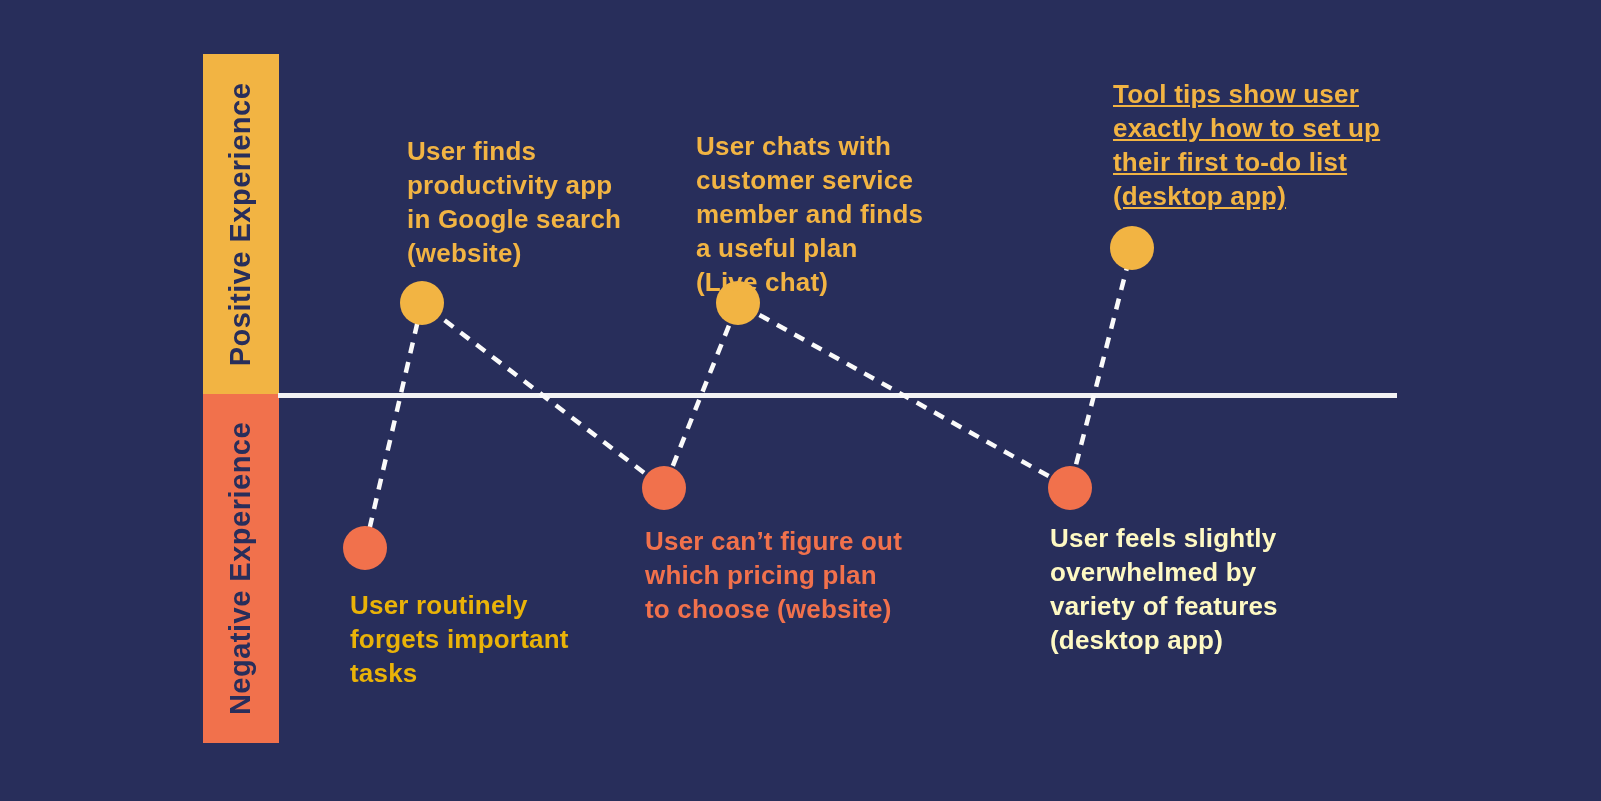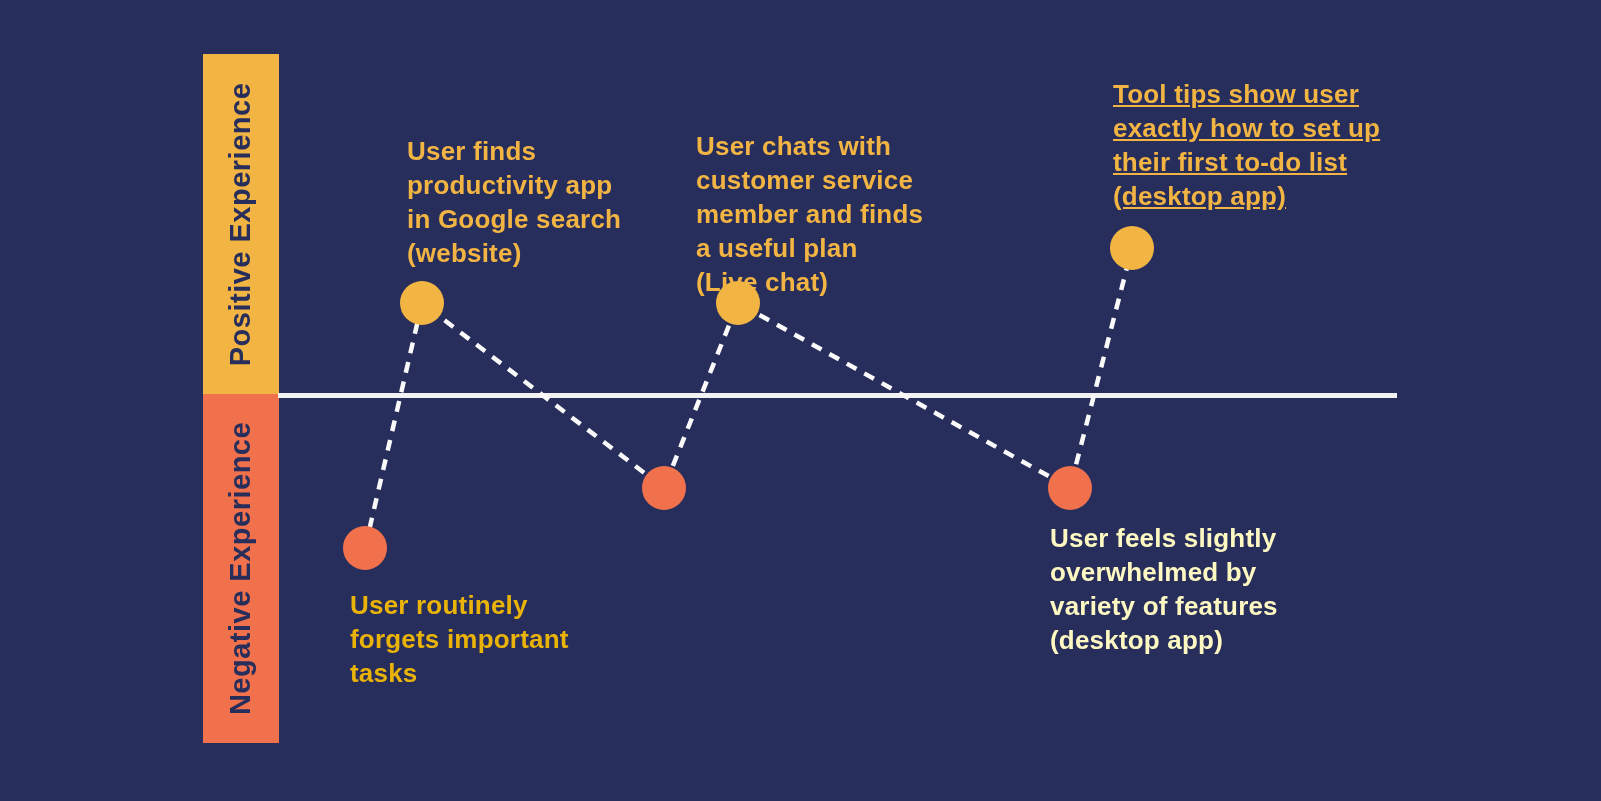--- a/index.html
+++ b/index.html
@@ -78,20 +78,23 @@
       <circle cx="1132" cy="248" r="22" fill="#f2b443"></circle>
     </svg>
 
   <div class="event-label" style="left: 350px; top: 588px; color: #eab308;">User routinely
 forgets important
 tasks</div>
   <div class="event-label" style="left: 407px; top: 134px; color: rgb(242, 180, 67);">User finds
 productivity app
 in Google search
 (website)</div>
+  <div class="event-label" style="left: 645px; top: 524px; color: rgb(241, 113, 76);">User can’t figure out
+which pricing plan
+to choose (website)</div>
   <div class="event-label" style="left: 696px; top: 94px; color: rgb(242, 180, 67); margin-top: 35px;">User chats with
 customer service
 member and finds
 a useful plan
 (Live chat)</div>
   <div class="event-label" style="left: 1050px; top: 521px; color: #fef9c3;">User feels slightly
 overwhelmed by
 variety of features
 (desktop app)</div>
   <div class="event-label" style="left: 1113px; top: 77px; color: rgb(242, 180, 67); text-decoration: underline;">Tool tips show user

